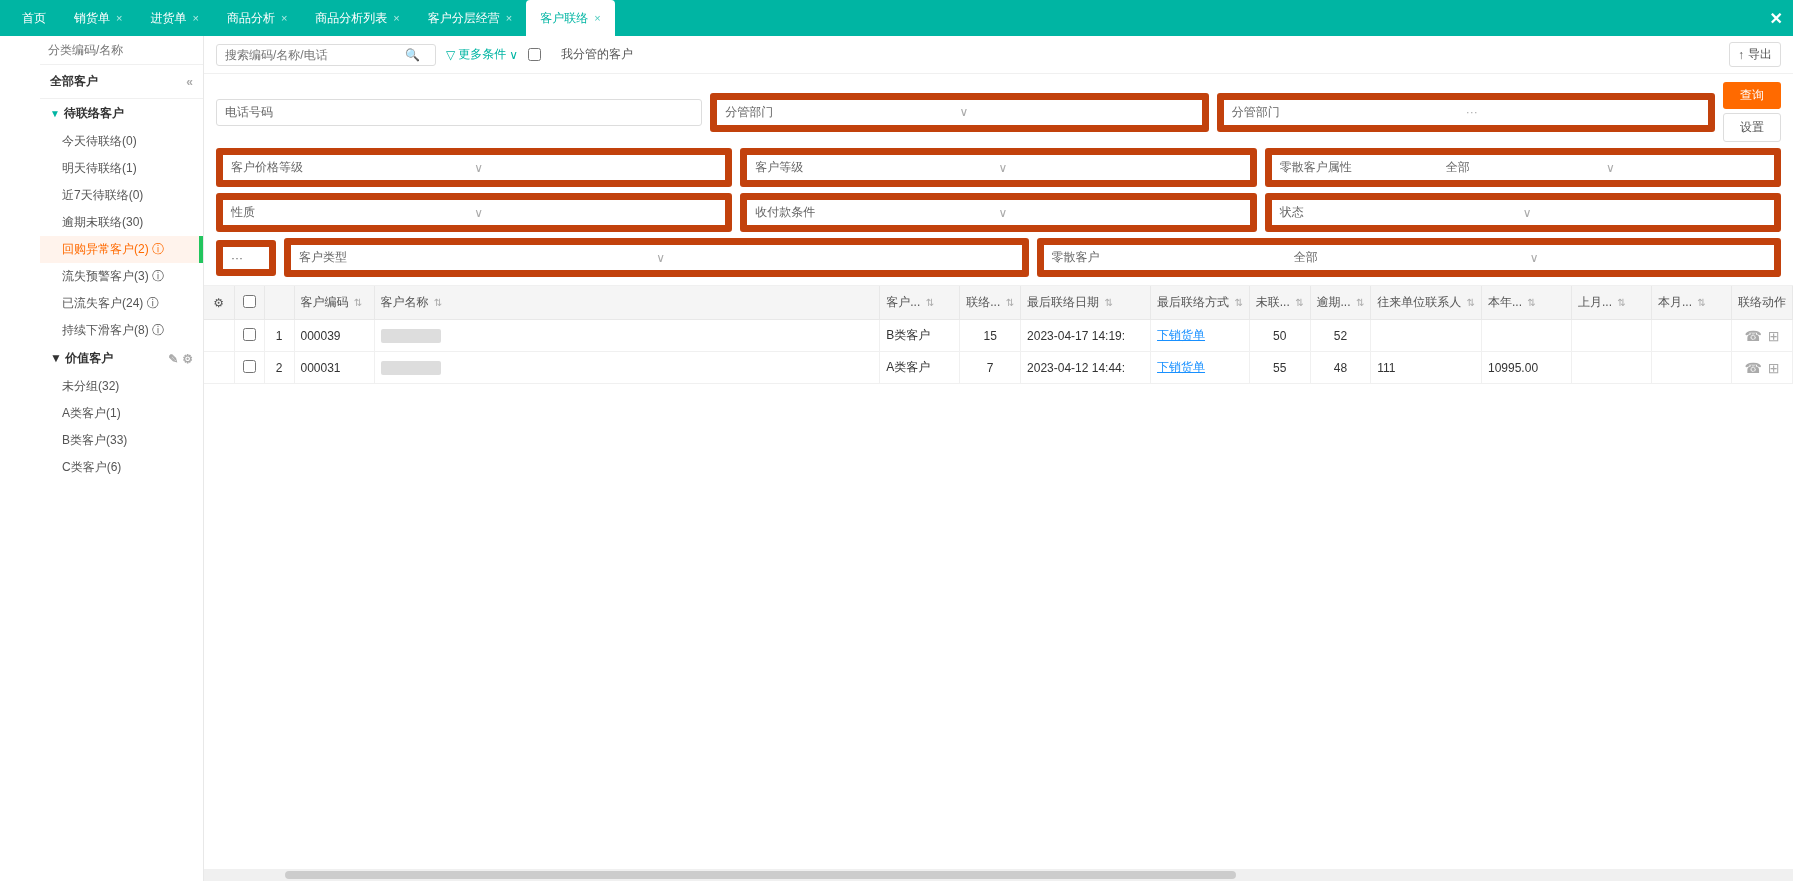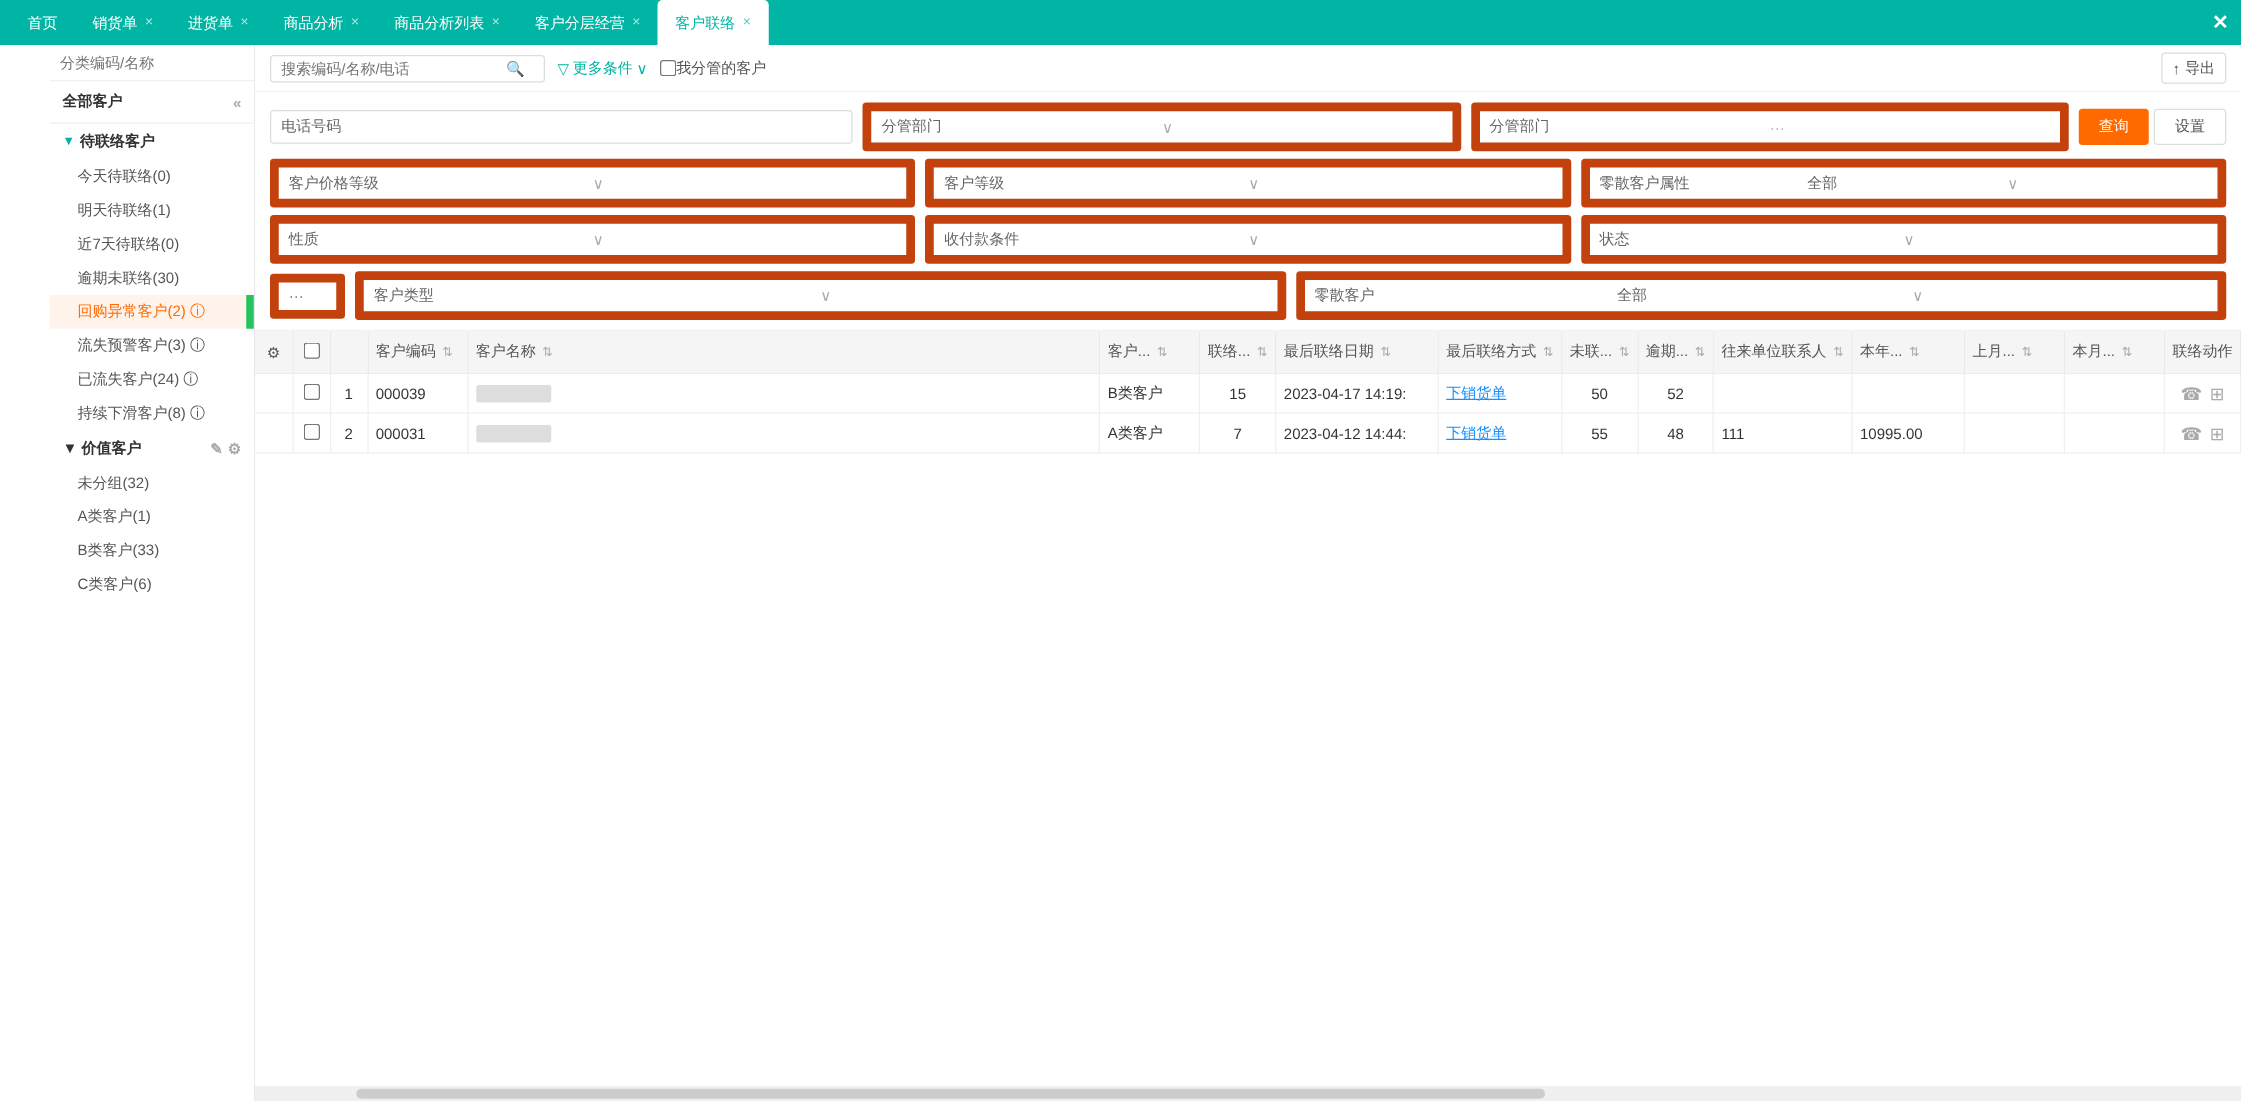--- a/index.html
+++ b/index.html
@@ -61,21 +61,21 @@
     .sidebar-section-title {
       display: flex; align-items: center;
       padding: 6px 10px; color: #333; font-weight: bold; cursor: pointer;
     }
     .sidebar-section-title .triangle { margin-right: 4px; color: #00b5a3; font-size: 10px; }
 
     .sidebar-item {
       padding: 5px 10px 5px 22px; color: #555; cursor: pointer;
       display: flex; align-items: center; justify-content: space-between;
     }
-    .sidebar-item.active { background: #fff3ec; color: #ff6a00; border-right: 6px solid #22c55e; }
+    .sidebar-item.active { background: #fff3ec; color: #ff6a00; border-right: 4px solid #22c55e; }
 
     .sidebar-group-title {
       display: flex; align-items: center; justify-content: space-between;
       padding: 6px 10px; color: #333; font-weight: bold; cursor: pointer;
     }
     .sidebar-group-title .icons { display: flex; gap: 4px; color: #aaa; }
 
     .tooltip-box {
       position: absolute; left: 186px; top: 226px;
       background: #fff; border: 1px solid #e8e8e8;
@@ -104,21 +104,21 @@
       border: none; outline: none; font-size: 12px; width: 180px; color: #999;
     }
     .filter-bar .search-icon { color: #aaa; cursor: pointer; }
 
     .filter-more {
       display: flex; align-items: center; color: #00b5a3; cursor: pointer; gap: 3px;
     }
     .filter-more .filter-icon { font-size: 12px; }
 
     .my-customer {
-      display: flex; align-items: center; gap: 0; color: #555; cursor: pointer;
+      display: flex; align-items: center; gap: 20px; color: #555; cursor: pointer;
     }
     .my-customer input[type=checkbox] { cursor: pointer; }
 
     .export-btn {
       margin-left: auto; display: flex; align-items: center; gap: 4px;
       color: #555; cursor: pointer; border: 1px solid #ddd; border-radius: 3px;
       padding: 3px 8px;
     }
 
     
@@ -152,21 +152,21 @@
     .filter-select .caret { color: #aaa; }
 
     .btn-query {
       background: #ff6a00; color: #fff; border: none; border-radius: 3px;
       padding: 5px 16px; cursor: pointer; font-size: 12px; white-space: nowrap;
     }
     .btn-settings {
       background: #fff; color: #555; border: 1px solid #ddd; border-radius: 3px;
       padding: 5px 16px; cursor: pointer; font-size: 12px; white-space: nowrap;
     }
-    .btn-group { display: flex; flex-direction: row; gap: 4px; }
+    .btn-group { display: flex; flex-direction: column; gap: 4px; }
 
     
     .table-area {
       flex: 1; overflow: auto; background: #fff; margin: 0;
     }
     table {
       width: 100%; border-collapse: collapse; font-size: 12px;
     }
     thead tr { background: #f5f5f5; }
     th {

